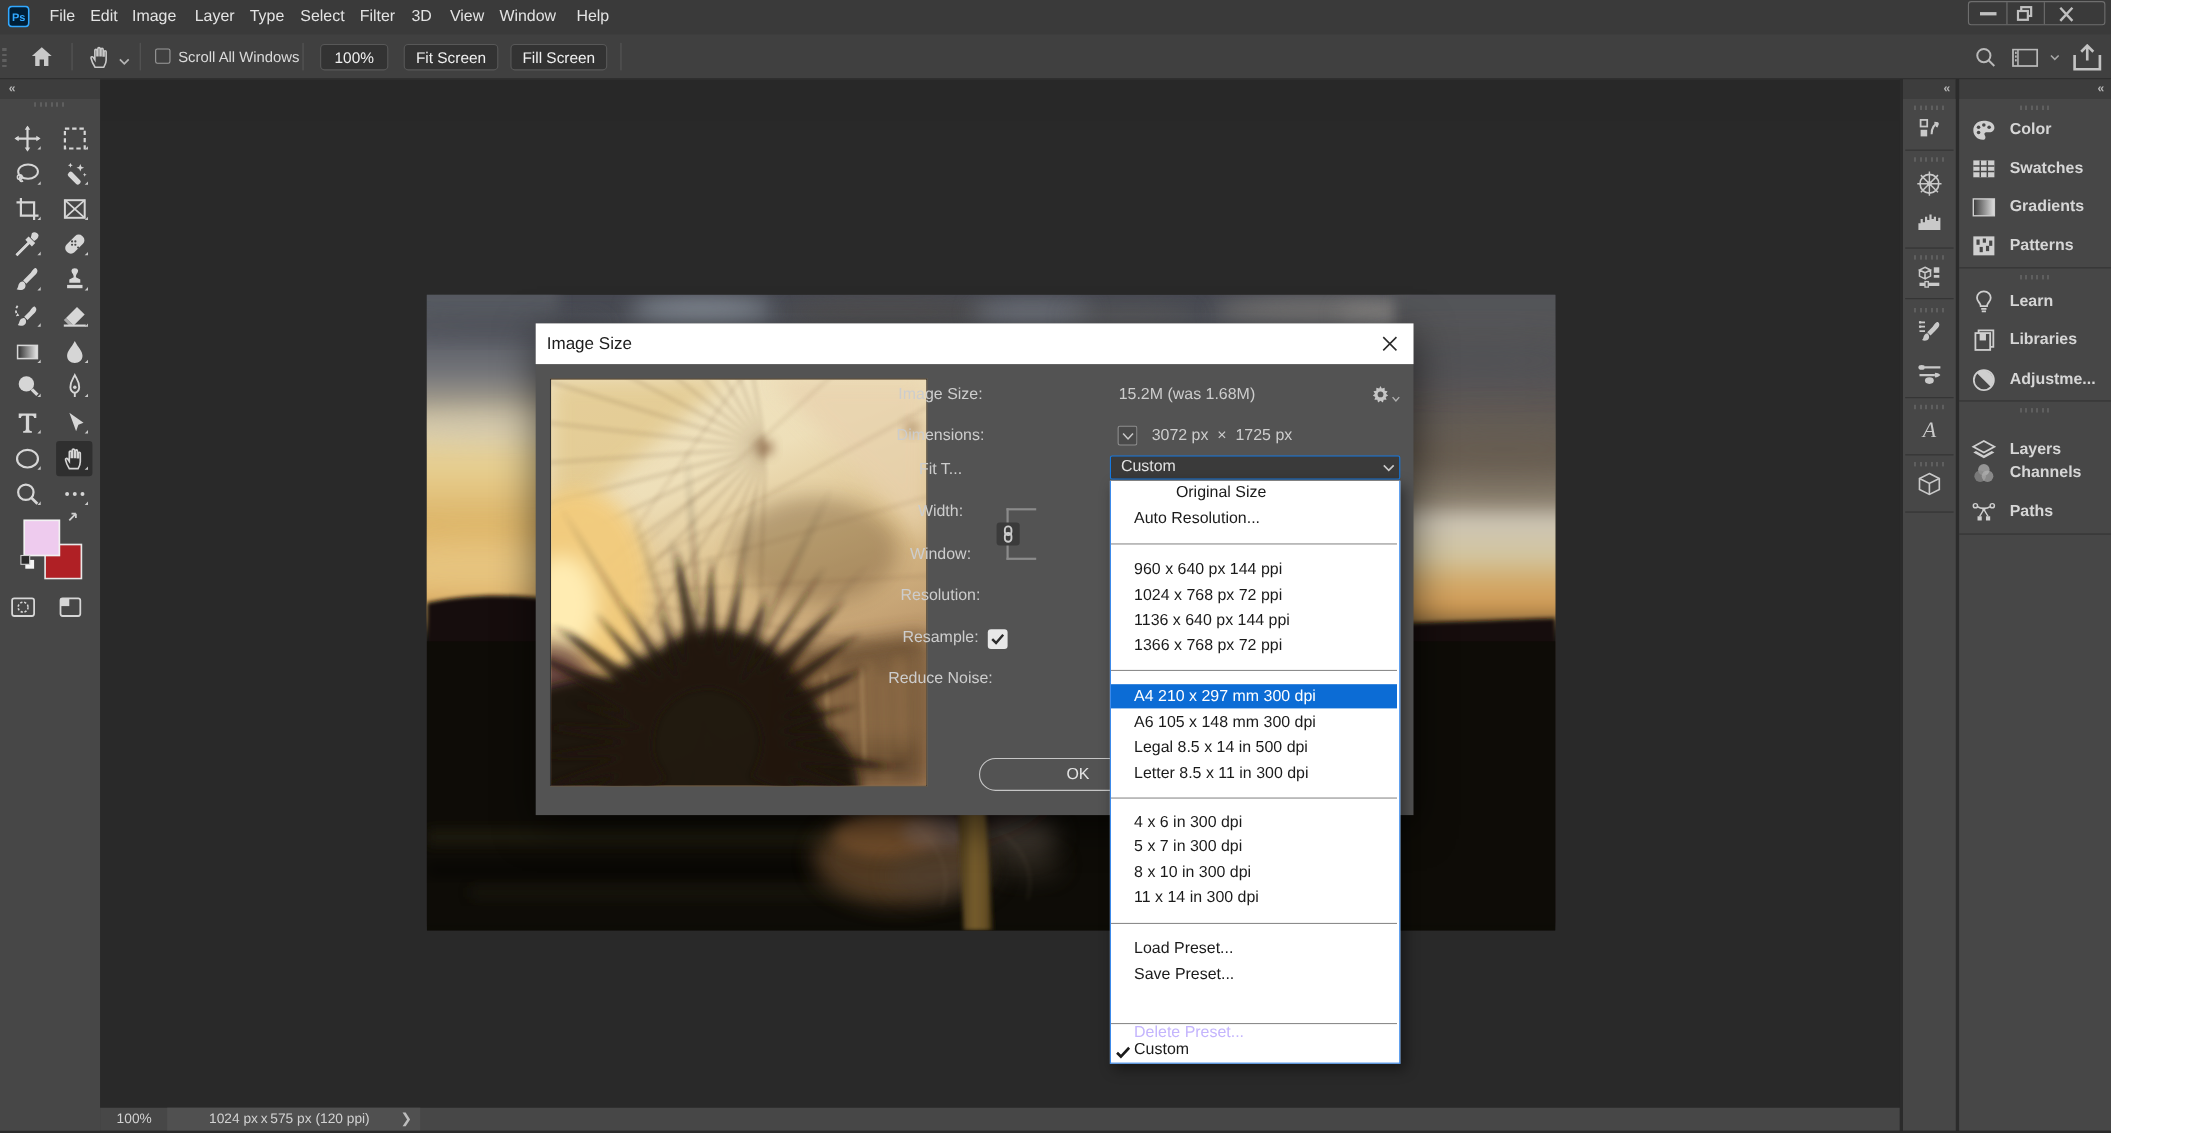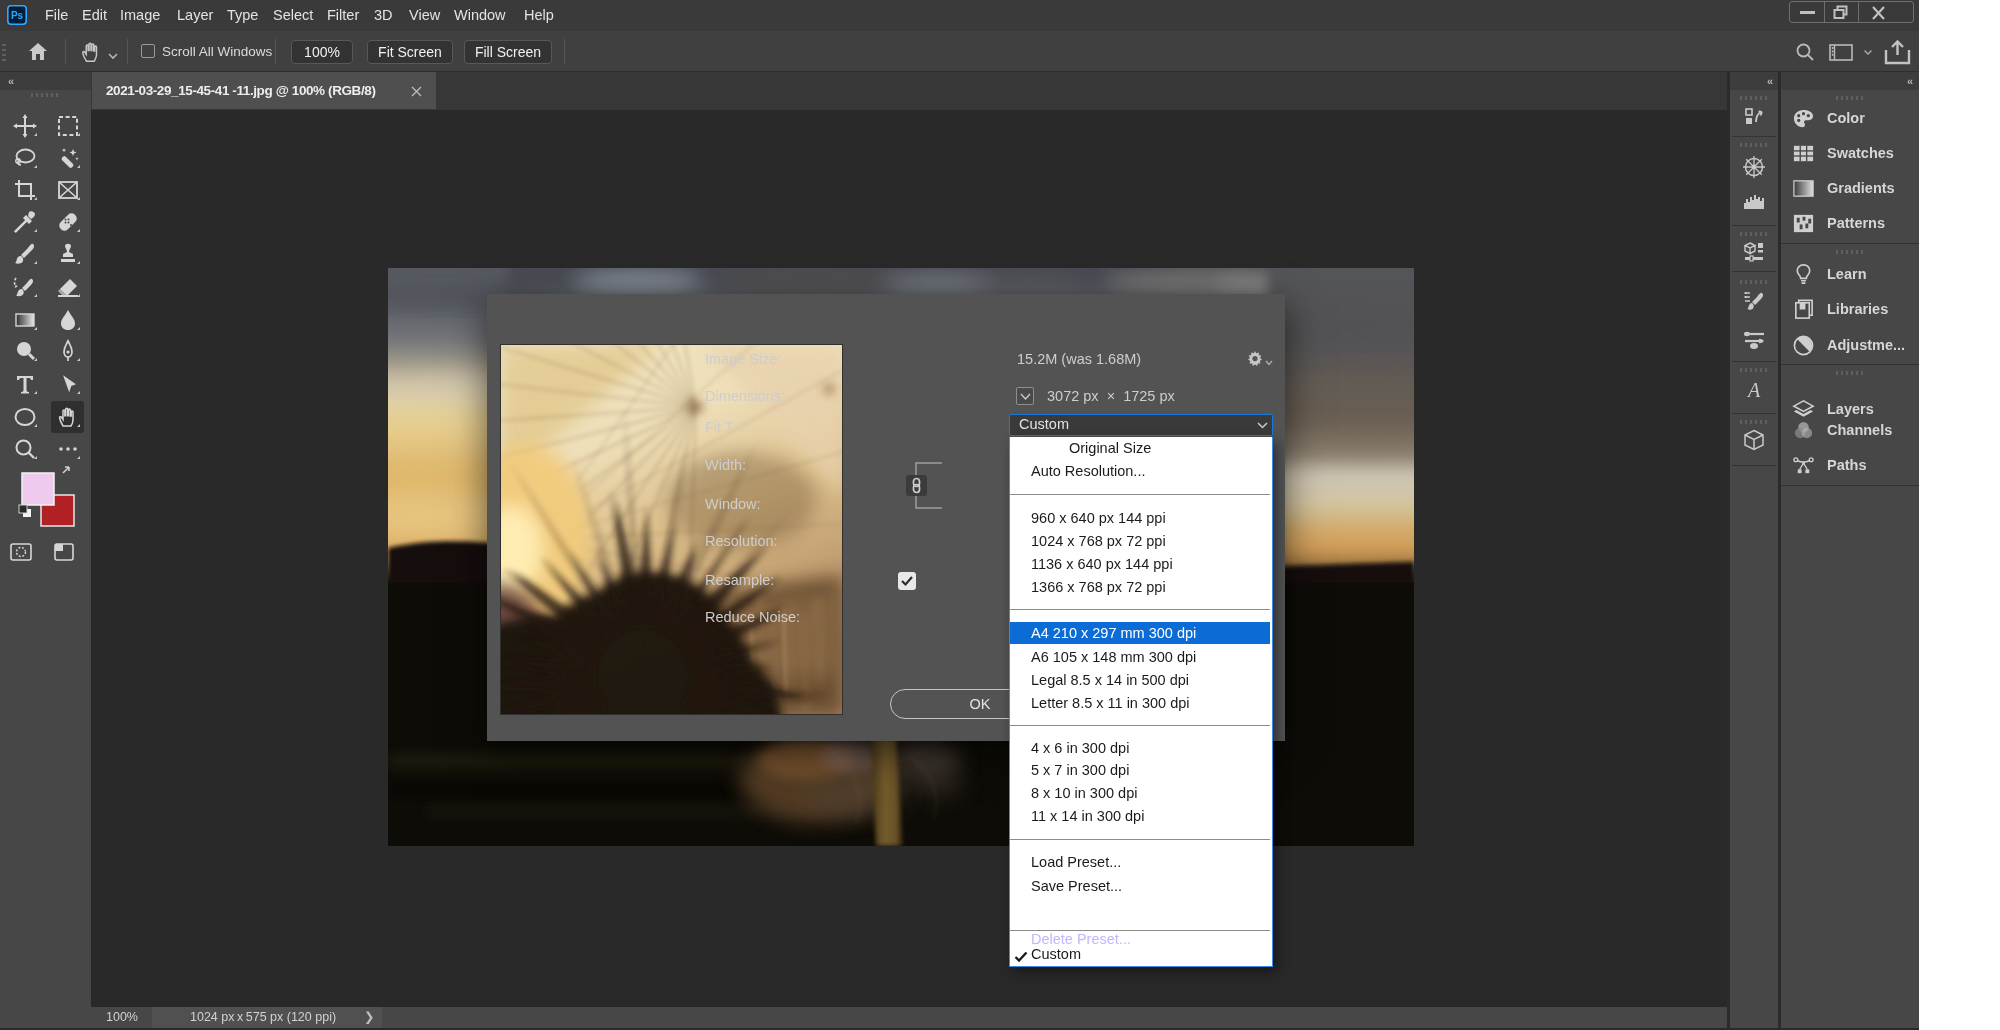--- a/index.html
+++ b/index.html
@@ -23,21 +23,21 @@
 #panelcol{position:absolute;left:1781px;top:90px;width:138px;height:938px;background:#474747;}
 .vdiv{position:absolute;top:72px;width:3px;height:956px;background:#2b2b2b;}
 .prow{position:absolute;left:0;width:138px;height:35px;color:#d6d6d6;font-size:14.5px;font-weight:bold;line-height:35px;}
 .prow svg{position:absolute;left:11px;top:6px;}
 .psep{position:absolute;left:0;width:138px;height:1px;background:#333333;}
 .isep{position:absolute;left:2px;width:44px;height:1px;background:#333333;}
 .grip{position:absolute;height:4px;background-image:repeating-linear-gradient(90deg,#5f5f5f 0,#5f5f5f 2px,transparent 2px,transparent 5px);}
 .toolsvg{position:absolute;}
 #dlg{position:absolute;left:487px;top:294px;width:798px;height:447px;background:#535353;box-shadow:0 10px 36px rgba(0,0,0,0.6);}
 #dlgtitle{position:absolute;left:0;top:0;width:798px;height:37px;background:#ffffff;color:#1c1c1c;font-size:15.5px;line-height:37px;}
-.dlab{position:absolute;right:280px;width:300px;text-align:left;color:#cdcdcd;font-size:14.5px;height:20px;line-height:20px;}
+.dlab{position:absolute;right:280px;width:300px;text-align:center;color:#cdcdcd;font-size:14.5px;height:20px;line-height:20px;}
 .dval{position:absolute;color:#cdcdcd;font-size:14.5px;height:20px;line-height:20px;}
 #ddown{position:absolute;left:1009px;top:437px;width:264px;height:530px;background:#ffffff;border:1px solid #3c8aea;border-top:none;box-shadow:4px 5px 12px rgba(0,0,0,0.45);}
 .ditem{position:absolute;left:1px;width:260px;height:22px;line-height:22px;color:#1b1b1b;font-size:14.5px;padding-left:21px;}
 .dsep{position:absolute;left:1px;width:260px;height:1px;background:#8c8c8c;}
 </style></head><body>
 <div id="win">
 <div id="canvas"></div>
 <div class="ab" style="left:388px;top:268px;width:1026px;height:578px;"><svg width="1026" height="578" viewBox="0 0 1026 578">
         <defs>
           <linearGradient id="sky" x1="0" y1="0" x2="0" y2="1">
@@ -192,25 +192,20 @@
         <rect x="2.8" y="9.8" width="1.6" height="2" fill="#b9b9b9"></rect>
       </svg>
 <svg class="ab" style="left:1863px;top:18px" width="10" height="7" viewBox="0 0 10 7">
         <path d="M1.5 1.5 L5 5 L8.5 1.5" fill="none" stroke="#a8a8a8" stroke-width="1.4"></path>
       </svg>
 <svg class="ab" style="left:1884px;top:9px" width="27" height="25" viewBox="0 0 27 25">
         <path d="M2 10 L2 23 L25 23 L25 10" fill="none" stroke="#c3c3c3" stroke-width="2.4"></path>
         <path d="M13.5 15 L13.5 2 M8 7 L13.5 1.5 L19 7" fill="none" stroke="#c3c3c3" stroke-width="2.4"></path>
       </svg>
 </div>
-<div id="tabbar">
-      <div id="tab"><span style="padding-left:14px">2021-03-29_15-45-41 -11.jpg @ 100% (RGB/8)</span><svg class="ab" style="left:318px;top:13px" width="13" height="13" viewBox="0 0 13 13">
-          <path d="M2 2 L11 11 M11 2 L2 11" stroke="#bdbdbd" stroke-width="1.3"></path>
-        </svg></div>
-    </div>
 <div id="toolhead">
       <span class="chev" style="position:absolute;left:8px;top:3px;">«&nbsp;</span>
     </div>
 <div id="toolbar">
 <div class="grip" style="left:31px;top:3px;width:28px;"></div>
 <svg class="toolsvg" style="left:13px;top:24px" width="24" height="24" viewBox="0 0 24 24">
         <path d="M12 2 L12 22 M2 12 L22 12" stroke="#d6d6d6" stroke-width="2"></path>
         <path d="M12 0 L9.5 4 L14.5 4 Z M12 24 L9.5 20 L14.5 20 Z M0 12 L4 9.5 L4 14.5 Z M24 12 L20 9.5 L20 14.5 Z" fill="#d6d6d6"></path>
         <polygon points="21,22 26,22 26,17" fill="#c9c9c9"></polygon>
       </svg>
@@ -488,20 +483,23 @@
     </div>
 <div id="statusbar">
       <div class="ab" style="left:15px;top:0;line-height:21px;">100%</div>
       <div class="ab" style="left:61px;top:0;width:230px;height:21px;background:#505050;">
         <div class="ab" style="left:38px;line-height:21px;">1024 px x 575 px (120 ppi)</div>
         <div class="ab" style="left:212px;line-height:21px;color:#bdbdbd;">❯</div>
       </div>
     </div>
 <div id="botline"></div>
 <div id="dlg">
+<div id="dlgtitle"><span style="padding-left:10px">Image Size</span><svg class="ab" style="left:769px;top:11px" width="15" height="15" viewBox="0 0 15 15">
+          <path d="M1.5 1.5 L13.5 13.5 M13.5 1.5 L1.5 13.5" stroke="#2a2a2a" stroke-width="1.4"></path>
+        </svg></div>
 <div class="ab" style="left:13px;top:50px;width:343px;height:371px;border:1px solid #2f2f2f;background:#caa97b;overflow:hidden;"><svg width="342" height="370" viewBox="0 0 342 370">
           <defs>
             <linearGradient id="pvb" x1="0.1" y1="0" x2="0.45" y2="1">
               <stop offset="0" stop-color="#f0e4c2"></stop>
               <stop offset="0.3" stop-color="#eedfb9"></stop>
               <stop offset="0.55" stop-color="#dcc08c"></stop>
               <stop offset="1" stop-color="#ab8159"></stop>
             </linearGradient>
             <filter id="pb2" x="-60%" y="-60%" width="220%" height="220%">
               <feGaussianBlur stdDeviation="2"></feGaussianBlur>

